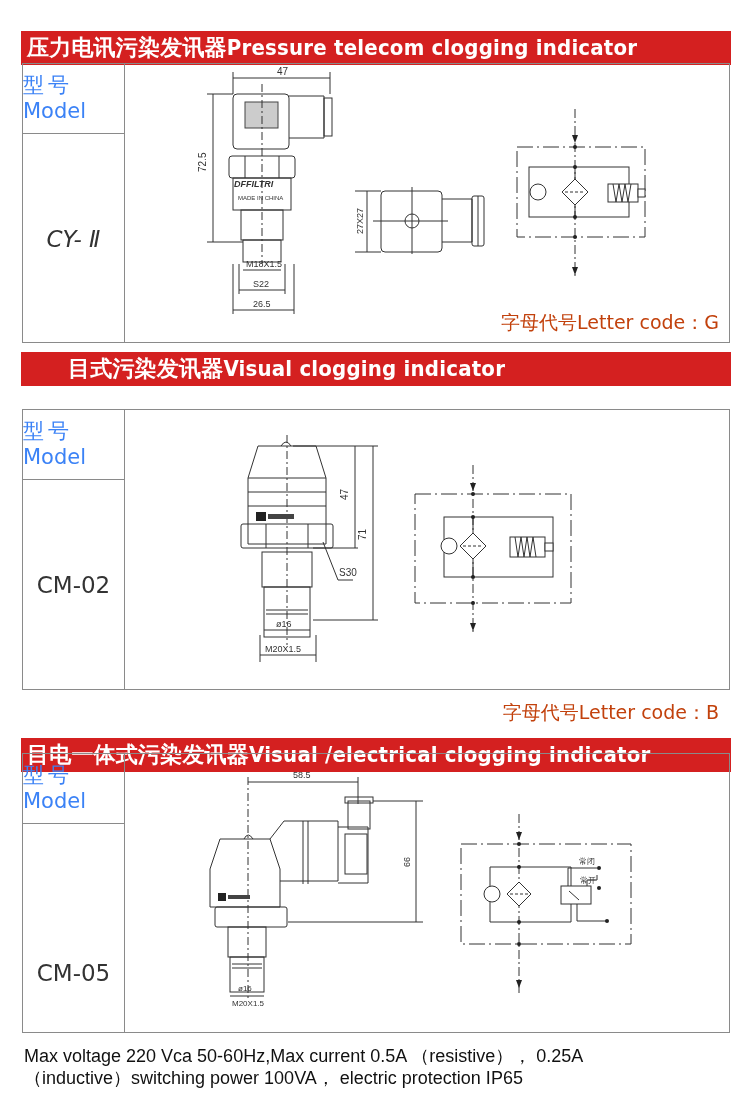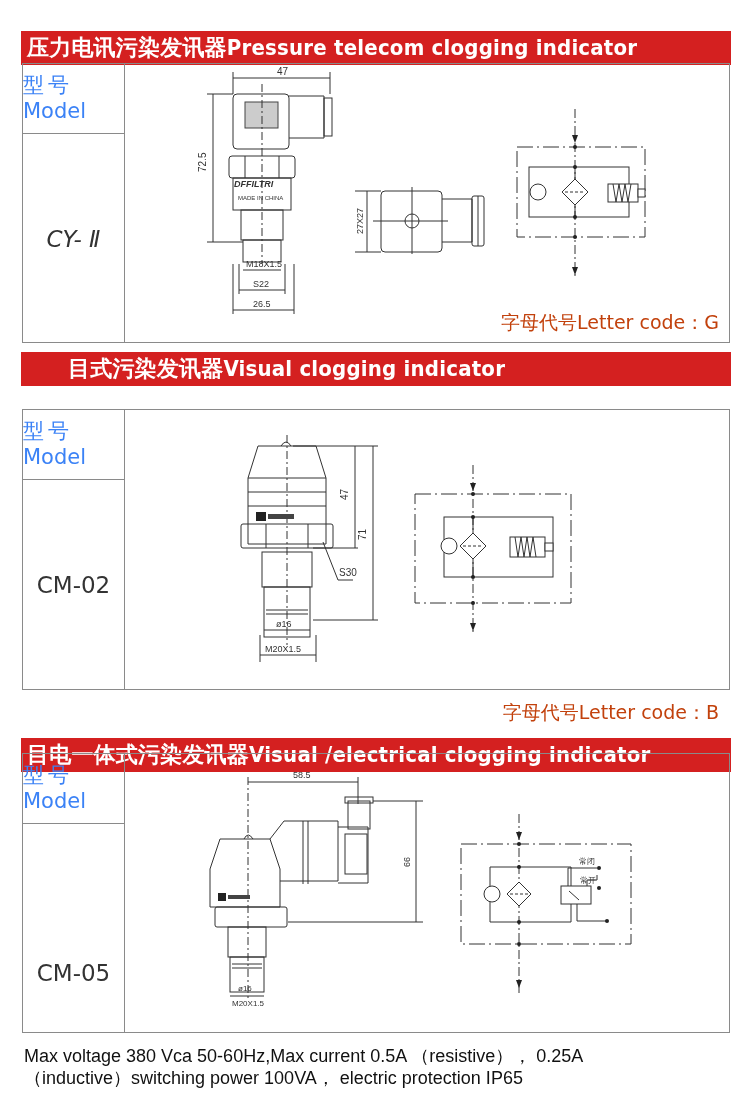--- a/index.html
+++ b/index.html
@@ -261,15 +261,15 @@
       <polygon points="57,18 63,18 60,26"></polygon>
         <polygon points="57,166 63,166 60,174"></polygon>
     </g>
     <text x="120" y="50" font-size="8">常闭</text>
     <text x="121" y="69" font-size="8">常开</text>
   </svg>
 
 </div>
 
 <div class="footer">
-  <div>Max voltage 380 Vca  50-60Hz,Max current 0.5A （resistive）， 0.25A</div>
+  <div>Max voltage 220 Vca  50-60Hz,Max current 0.5A （resistive）， 0.25A</div>
   <div>（inductive）switching power 100VA，  electric protection IP65</div>
 </div>
 
 </body></html>

